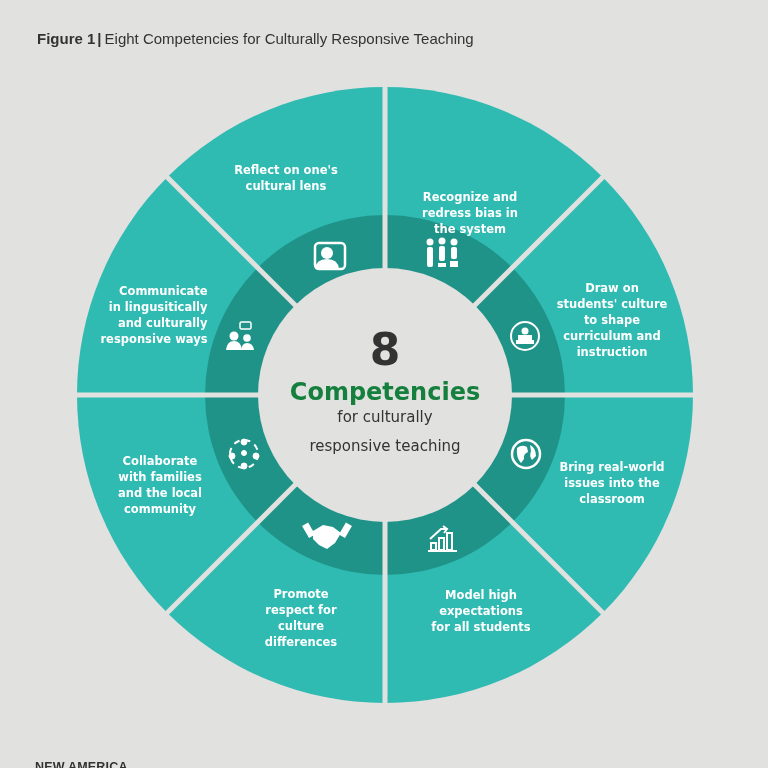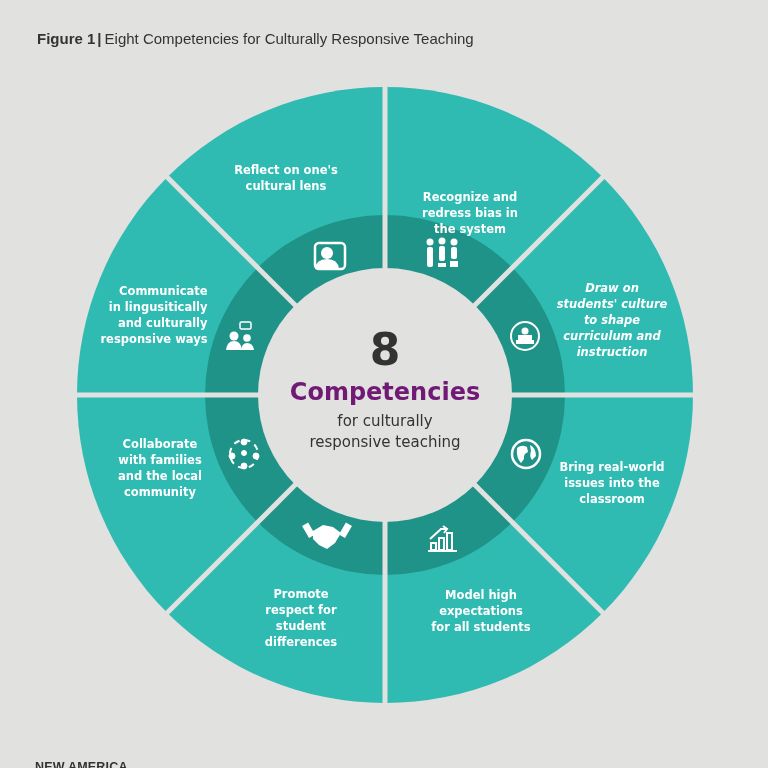--- a/index.html
+++ b/index.html
@@ -34,28 +34,28 @@
     .center-num {
       position: absolute; left: 385px; top: 349px;
       transform: translate(-50%, -50%);
       font-family: "DejaVu Sans", sans-serif;
       font-weight: bold; font-size: 44px; color: #333;
     }
     .center-title {
       position: absolute; left: 385px; top: 392px;
       transform: translate(-50%, -50%);
       font-family: "DejaVu Sans", sans-serif;
-      font-weight: bold; font-size: 24px; color: #701a75;
+      font-weight: bold; font-size: 24px; color: #15803d;
       white-space: nowrap;
     }
     .center-sub {
       position: absolute; left: 385px; top: 432px;
       transform: translate(-50%, -50%);
       font-family: "DejaVu Sans", sans-serif;
-      font-size: 15px; line-height: 21px; color: #333;
+      font-size: 15px; line-height: 29px; color: #333;
       text-align: center; white-space: pre-line;
     }
     .footer {
       position: absolute; left: 35px; top: 760px;
       font-family: Liberation Sans, sans-serif;
       font-weight: bold; font-size: 12.5px; color: #333;
       letter-spacing: 0.2px;
     }
   </style>
 </head>
@@ -141,36 +141,36 @@
     <circle cx="7" cy="0" r="3.8"></circle>
     <path d="M1 12 Q2 5 7 5 Q13 5 14 12 Z"></path>
   </g>
 </svg>
 
 <div class="seg-label" style="left:286px; top:178px;">Reflect on one's
 cultural lens</div>
 <div class="seg-label" style="left:470px; top:177px;margin-top:36px;">Recognize and
 redress bias in
 the system</div>
-<div class="seg-label" style="left:612px; top:320px;font-style:italic;">Draw on
+<div class="seg-label" style="left:612px; top:320px;">Draw on
 students' culture
 to shape
 curriculum and
 instruction</div>
 <div class="seg-label" style="left:612px; top:483px;text-align:center;">Bring real-world
 issues into the
 classroom</div>
 <div class="seg-label" style="left:481px; top:611px;text-align:center;">Model high
 expectations
 for all students</div>
 <div class="seg-label" style="left:301px; top:618px;">Promote
 respect for
-student
+culture
 differences</div>
-<div class="seg-label" style="left:160px; top:468px;">Collaborate
+<div class="seg-label" style="left:160px; top:485px;">Collaborate
 with families
 and the local
 community</div>
 <div class="seg-label" style="left:154px; top:315px;text-align:right;">Communicate
 in lingusitically
 and culturally
 responsive ways</div>
 
 <div class="center-num">8</div>
 <div class="center-title">Competencies</div>

